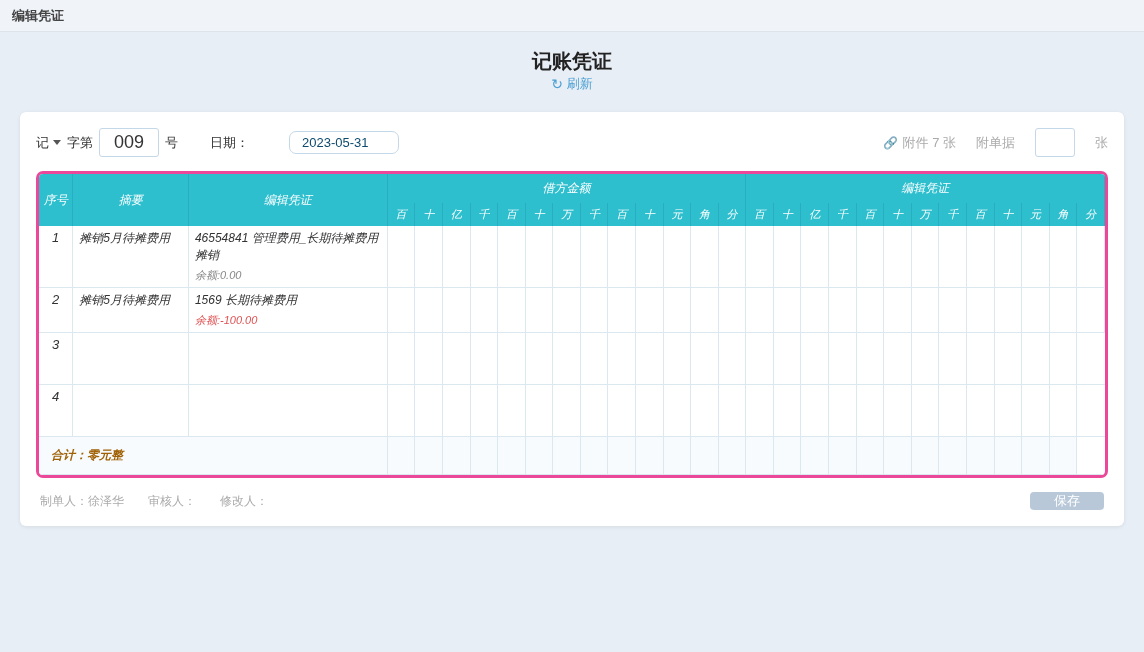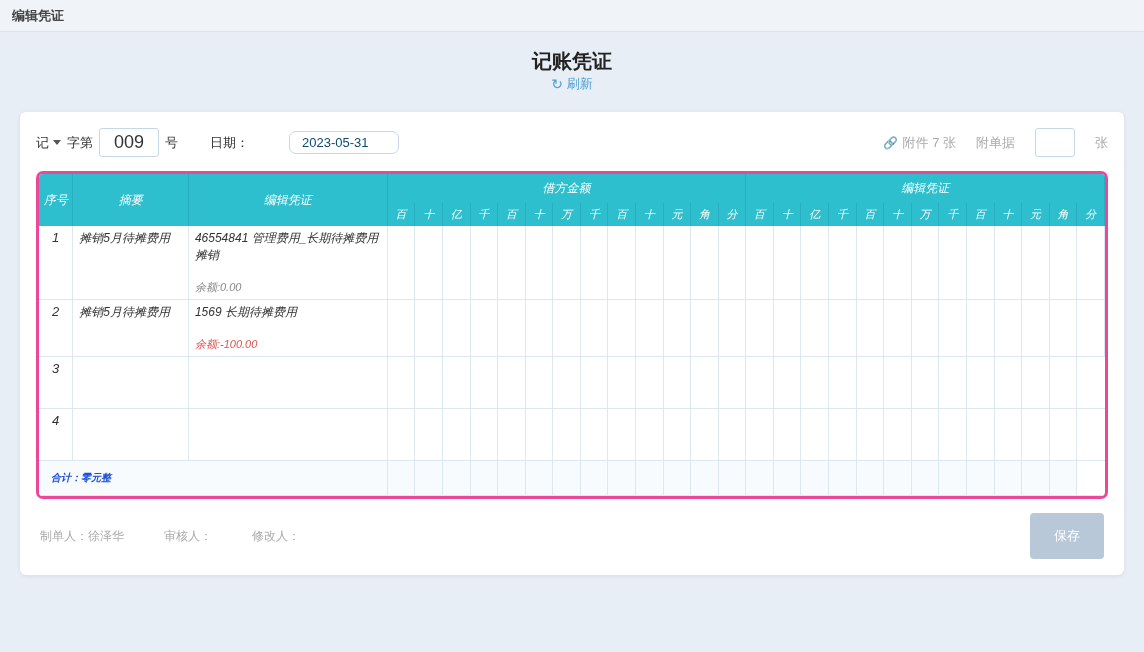--- a/index.html
+++ b/index.html
@@ -150,53 +150,53 @@
       text-align: center;
     }
     .row-seq {
       text-align: center;
       color: #333;
       font-size: 13px;
     }
     .balance-text {
       font-size: 11px;
       color: #888;
-      margin-top: 16px;
+      margin-top: 4px;
     }
     .balance-negative {
       color: #e05252;
     }
     .subject-code {
       color: #333;
       font-size: 12px;
     }
     .total-row td {
       background: #f7fbfd;
       padding: 10px 12px;
-      font-size: 10px;
+      font-size: 12px;
       font-weight: bold;
-      color: #1d4ed8;
+      color: #a16207;
       border-right: 1px solid #dce8ef;
     }
     .footer-row {
       display: flex;
       align-items: center;
-      gap: 40px;
+      gap: 24px;
       margin-top: 14px;
       padding: 0 4px;
       color: #aaa;
       font-size: 12px;
     }
     .save-btn {
       margin-left: auto;
       background: #b8c8d8;
       color: #fff;
       border: none;
       border-radius: 4px;
-      padding: 14px 24px;
+      padding: 0 24px;
       font-size: 13px;
       cursor: pointer;
     }
     .chevron-down {
       display: inline-block;
       width: 0;
       height: 0;
       border-left: 4px solid transparent;
       border-right: 4px solid transparent;
       border-top: 5px solid #555;

